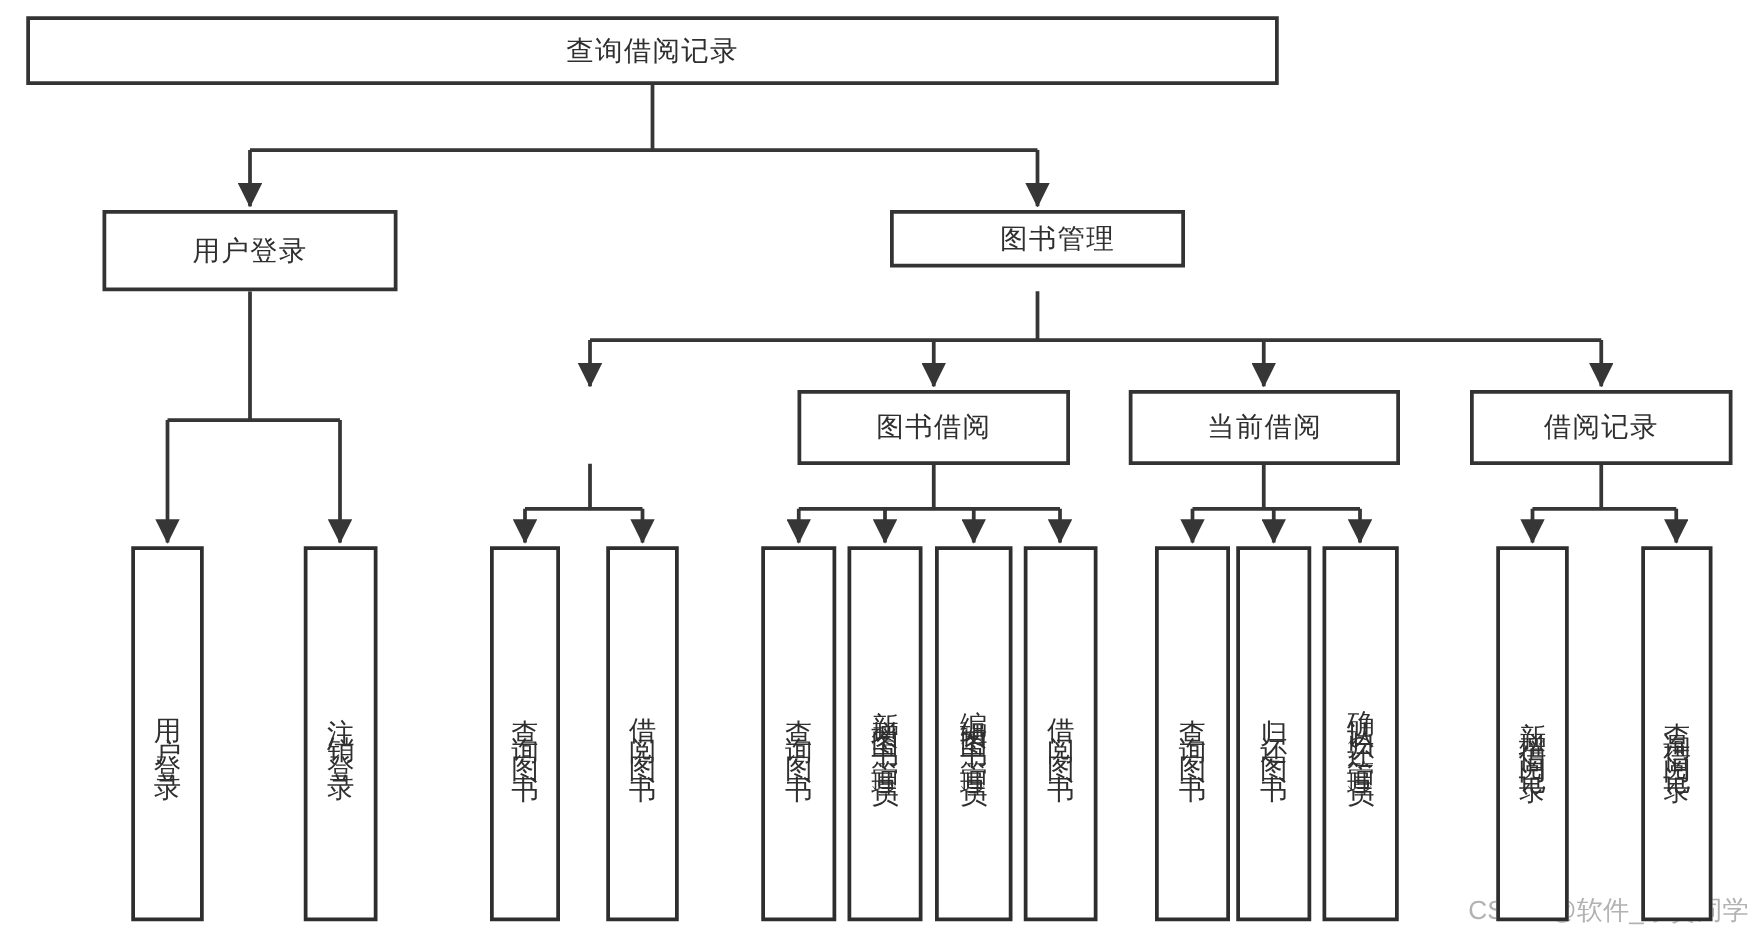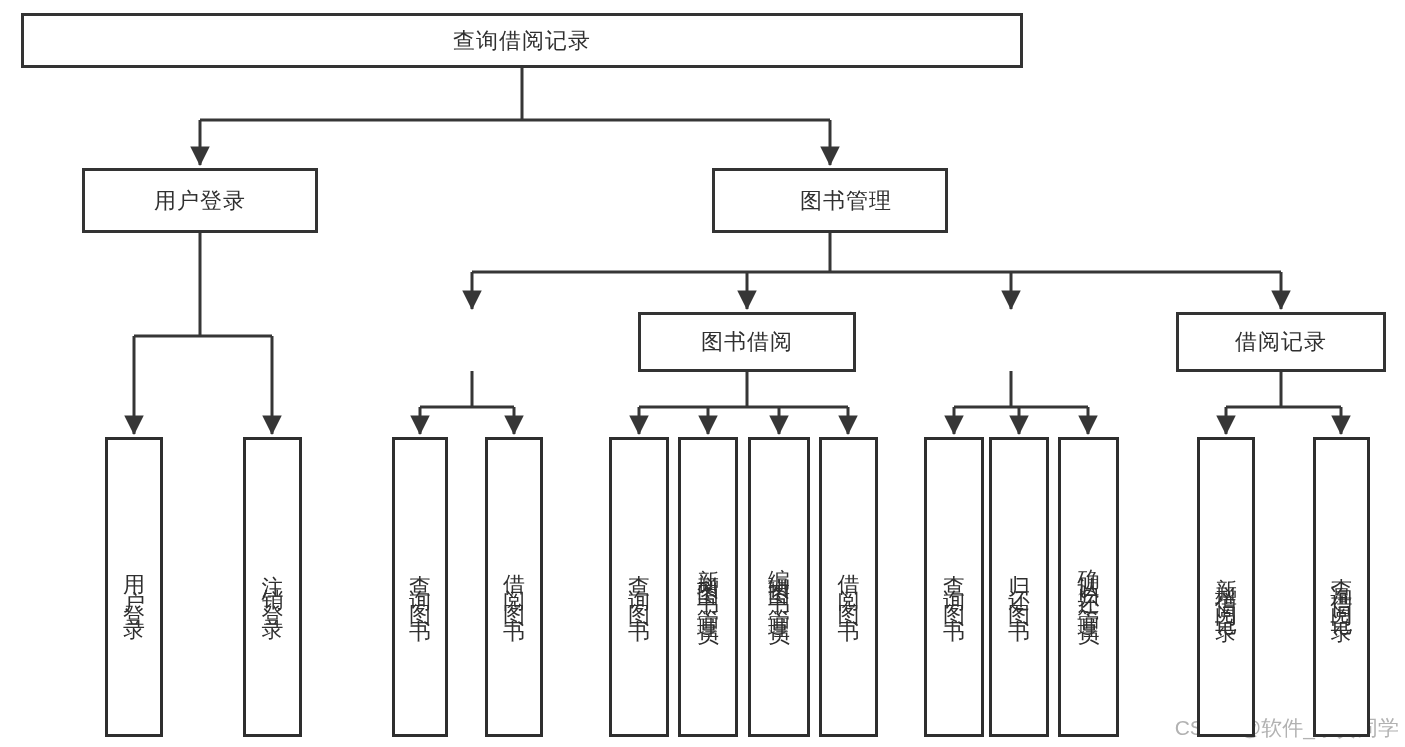--- a/index.html
+++ b/index.html
@@ -57,21 +57,21 @@
     right: 6px;
     bottom: 5px;
     font-size: 21px;
     color: #b2b2b2;
     z-index: 1;
     white-space: nowrap;
   }
   
   #n-root  { left: 21px;  top: 13px;  width: 1002px; height: 55px; }
   #n-login { left: 82px;  top: 168px; width: 236px;  height: 65px; }
-  #n-mgmt  { left: 712px; top: 168px; width: 236px;  height: 65px; padding-left: 32px; }
+  #n-mgmt  { left: 712px; top: 168px; width: 236px;  height: 46px; padding-left: 32px; }
   #n-rec   { left: 362px; top: 312px; width: 220px;  height: 60px; }
   #n-bor   { left: 638px; top: 312px; width: 218px;  height: 60px; font-family: Liberation Mono, monospace; }
   #n-cur   { left: 903px; top: 312px; width: 217px;  height: 60px; }
   #n-hist  { left: 1176px;top: 312px; width: 210px;  height: 60px; }
   #l-1  { left: 105px;  width: 58px; }
   #l-2  { left: 243px;  width: 59px; }
   #l-3  { left: 392px;  width: 56px; }
   #l-4  { left: 485px;  width: 58px; }
   #l-5  { left: 609px;  width: 60px; }
   #l-6  { left: 678px;  width: 60px; }
@@ -133,20 +133,23 @@
   <div class="node" id="n-login">
     <span class="h-label">用户登录</span>
   </div>
   <div class="node" id="n-mgmt">
     <span class="h-label">图书管理</span>
   </div>
 
   <div class="node" id="n-bor">
     <span class="h-label">图书借阅</span>
   </div>
+  <div class="node" id="n-cur">
+    <span class="h-label">当前借阅</span>
+  </div>
   <div class="node" id="n-hist">
     <span class="h-label">借阅记录</span>
   </div>
 
   <div class="leaf" id="l-1">
     <span class="v-label sp-wide">用户登录</span>
   </div>
   <div class="leaf" id="l-2">
     <span class="v-label sp-wide">注销登录</span>
   </div>

